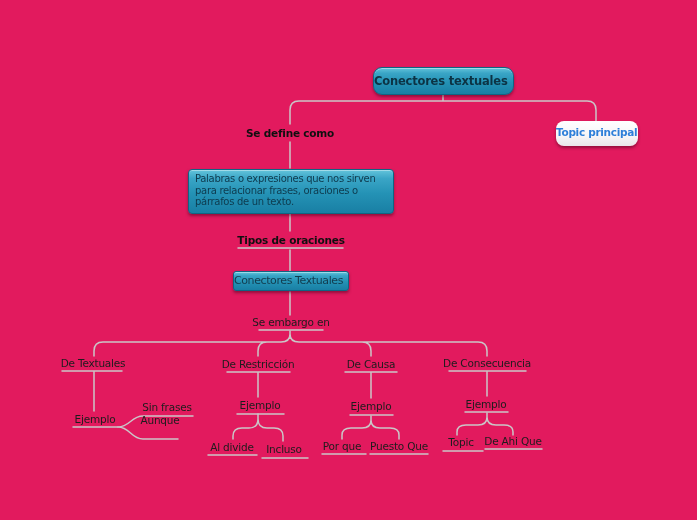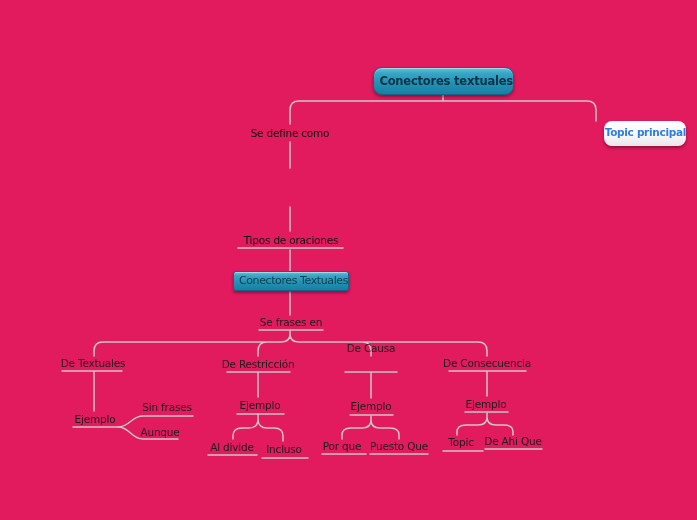--- a/index.html
+++ b/index.html
@@ -7,22 +7,22 @@
     position:relative;width:697px;height:520px;overflow:hidden;
     background:#e21a5e;
     font-family:"DejaVu Sans","Liberation Sans",sans-serif;
   }
   #wires{position:absolute;left:0;top:0;}
   .lbl{
     position:absolute;transform:translate(-50%,-50%);
     white-space:nowrap;color:#1d1d1d;font-size:10.5px;letter-spacing:-.2px;
     cursor:default;
   }
-  .lbl.bold{font-weight:normal;color:#101010;}
-  .box{position:absolute;box-sizing:border-box;text-align:right;white-space:nowrap;}
+  .lbl.bold{font-weight:bold;color:#101010;}
+  .box{position:absolute;box-sizing:border-box;text-align:left;white-space:nowrap;}
   .teal{
     background:linear-gradient(180deg,#63c4db 0%,#3aa5c6 20%,#2492b5 55%,#197fa4 100%);
     border:1px solid #0f6583;color:#0c3344;
     box-shadow:0 2px 3px rgba(70,5,30,.5), inset 0 1px 0 rgba(255,255,255,.4);
   }
   .root-box{
     left:373px;top:67px;width:141px;height:28px;border-radius:9px;
     font-weight:bold;font-size:11.5px;line-height:26px;letter-spacing:-.2px;
   }
   .def-box{
@@ -31,21 +31,21 @@
     text-align:left;white-space:normal;letter-spacing:-.3px;color:#0e3a4d;
   }
   .sub-box{
     left:233px;top:271px;width:116px;height:20px;border-radius:3px;
     font-size:11px;line-height:18px;letter-spacing:-.4px;color:#123c4e;
   }
   .topic-box{
     left:556px;top:121px;width:82px;height:25px;border-radius:8px;
     background:linear-gradient(180deg,#ffffff 0%,#f7f5f7 60%,#e9e6ea 100%);
     color:#2e7fd9;font-weight:bold;font-size:10.5px;line-height:23px;
-    letter-spacing:-.3px;box-shadow:0 2px 3px rgba(70,5,30,.5);margin-left:48px;
+    letter-spacing:-.3px;box-shadow:0 2px 3px rgba(70,5,30,.5);
   }
 </style>
 </head>
 <body>
 
 <div id="canvas">
 
   <svg id="wires" width="697" height="520" viewBox="0 0 697 520">
     <g fill="none" stroke="#cbc6c8" stroke-width="1.5" stroke-linecap="round">
 
@@ -66,40 +66,41 @@
       <path d="M371 416 L371 420 Q371 428 362 428 L351 428 Q342 428 342 435 L342 439 M371 416 L371 420 Q371 428 380 428 L390 428 Q399 428 399 435 L399 439 M322 454 L366 454 M370 454 L428 454"></path>
 
       <path d="M487 413 L487 417 Q487 425 478 425 L466 425 Q457 425 457 432 L457 435 M487 413 L487 417 Q487 425 496 425 L504 425 Q513 425 513 432 L513 435 M443 451 L483 451 M485 449 L542 449"></path>
     </g>
   </svg>
 
   <div class="box teal root-box">Conectores textuales</div>
 
   <div class="box topic-box">Topic principal</div>
 
+  <div class="box teal def-box">Palabras o expresiones que nos sirven para relacionar frases, oraciones o párrafos de un texto.</div>
 
   <div class="box teal sub-box">Conectores Textuales</div>
 
   <div class="lbl bold" style="left:290px;top:133px">Se define como</div>
 
   <div class="lbl bold" style="left:291px;top:240px">Tipos de oraciones</div>
 
-  <div class="lbl" style="left:291px;top:322px">Se frases en</div>
+  <div class="lbl" style="left:291px;top:322px">Se embargo en</div>
 
   <div class="lbl" style="left:93px;top:363px">De Textuales</div>
   <div class="lbl" style="left:95px;top:419px">Ejemplo</div>
   <div class="lbl" style="left:167px;top:407px">Sin frases</div>
-  <div class="lbl" style="left:160px;top:432px">Aunque</div>
+  <div class="lbl" style="left:160px;top:420px">Aunque</div>
 
   <div class="lbl" style="left:258px;top:364px">De Restricción</div>
   <div class="lbl" style="left:260px;top:405px">Ejemplo</div>
   <div class="lbl" style="left:232px;top:447px">Al divide</div>
   <div class="lbl" style="left:284px;top:449px">Incluso</div>
 
-  <div class="lbl" style="left:371px;top:348px">De Causa</div>
+  <div class="lbl" style="left:371px;top:364px">De Causa</div>
   <div class="lbl" style="left:371px;top:406px">Ejemplo</div>
   <div class="lbl" style="left:342px;top:446px">Por que</div>
   <div class="lbl" style="left:399px;top:446px">Puesto Que</div>
 
   <div class="lbl" style="left:487px;top:363px">De Consecuencia</div>
   <div class="lbl" style="left:486px;top:404px">Ejemplo</div>
   <div class="lbl" style="left:461px;top:442px">Topic</div>
   <div class="lbl" style="left:513px;top:441px">De Ahi Que</div>
 
 </div>

